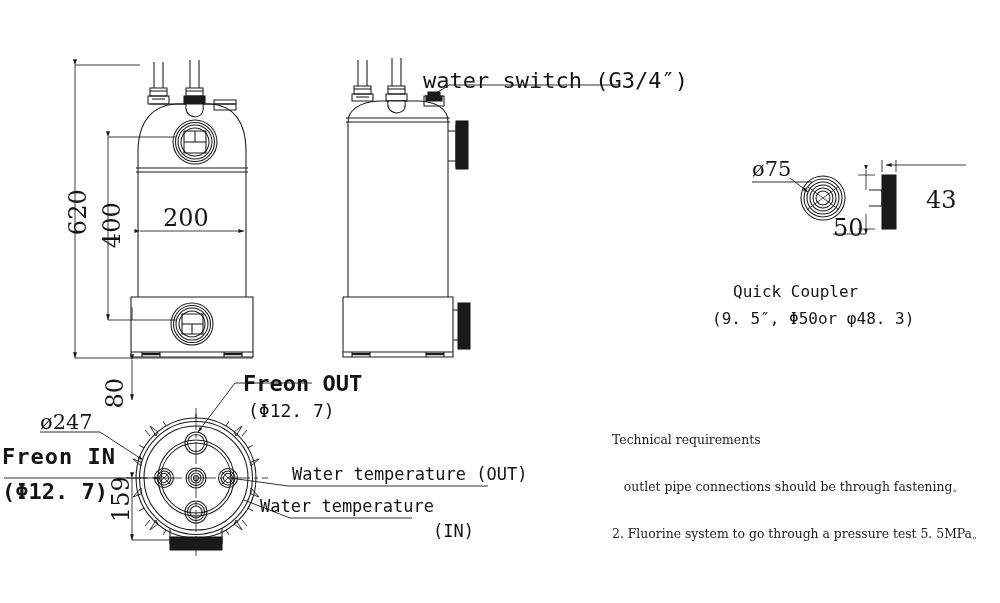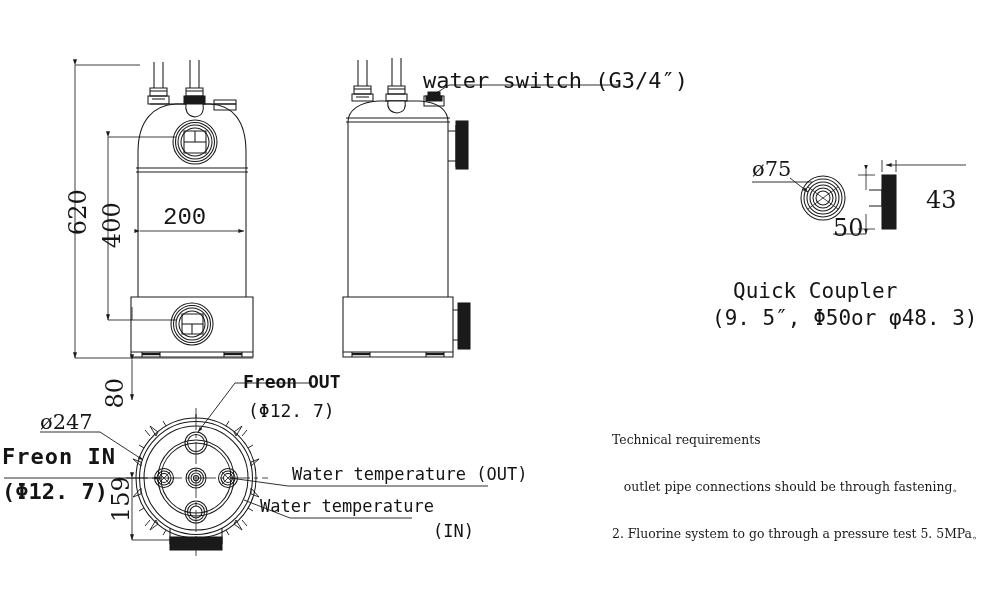--- a/index.html
+++ b/index.html
@@ -36,21 +36,21 @@
     font-family: "DejaVu Serif", "Liberation Serif", serif;
     font-size: 12.4px;
     line-height: 15.6px;
     color: #1b1b1b;
     white-space: pre;
   }
   .tr-line { display: block; white-space: pre; margin-left: 23px; }
   .qc-cap {
     position: absolute;
     font-family: "DejaVu Sans Mono","Liberation Mono",monospace;
-    font-size: 21px;
+    font-size: 16px;
     line-height: 27px;
     color: #151515;
     white-space: pre;
   }
   .callout {
     position: absolute;
     font-family: "DejaVu Sans Mono","Liberation Mono",monospace;
     color: #141414;
     white-space: pre;
   }
@@ -329,34 +329,34 @@
         </g>
       </g>
 
     </g>
   </svg>
 
   <div class="lbl dimtxt vert" style="left:48px; top:200px; width:60px; text-align:center;">620</div>
 
   <div class="lbl dimtxt vert" style="left:82px; top:213px; width:60px; text-align:center;">400</div>
 
-  <div class="lbl dimtxt" style="left:163px; top:206px;font-family:Liberation Mono, monospace;">200</div>
+  <div class="lbl dimtxt" style="left:163px; top:206px;">200</div>
 
   <div class="lbl dimtxt vert" style="left:90px; top:381px; width:50px; text-align:center;">80</div>
 
   <div class="callout" style="left:423px; top:68px; font-size:22px;">water switch (G3/4″)</div>
 
   <div class="lbl" style="left:40px; top:412px; font-family:'DejaVu Serif','Liberation Serif',serif; font-size:21px;">ø247</div>
 
   <div class="lbl dimtxt vert" style="left:91px; top:487px; width:60px; text-align:center;">159</div>
 
   <div class="callout" style="left:2px; top:444px; font-size:22px; font-weight:bold; letter-spacing:1px;">Freon IN</div>
   <div class="callout" style="left:2px; top:479px; font-size:22px; font-weight:bold;">(Φ12. 7)</div>
 
-  <div class="callout" style="left:243px; top:371px; font-size:18px; font-weight:bold;">Freon OUT</div>
+  <div class="callout" style="left:243px; top:371px; font-size:22px; font-weight:bold;">Freon OUT</div>
   <div class="callout" style="left:248px; top:400px; font-size:18px;">(Φ12. 7)</div>
 
   <div class="callout" style="left:260px; top:496px; font-size:17px;">Water temperature</div>
 
   <div class="callout" style="left:292px; top:464px; font-size:17px;">Water temperature (OUT)</div>
   <div class="callout" style="left:412px; top:521px; font-size:17px;margin-left:21px;">(IN)</div>
 
   <div class="lbl" style="left:752px; top:159px; font-family:'DejaVu Serif','Liberation Serif',serif; font-size:21px;">ø75</div>
 
   <div class="lbl dimtxt" style="left:833px; top:216px;">50</div>

